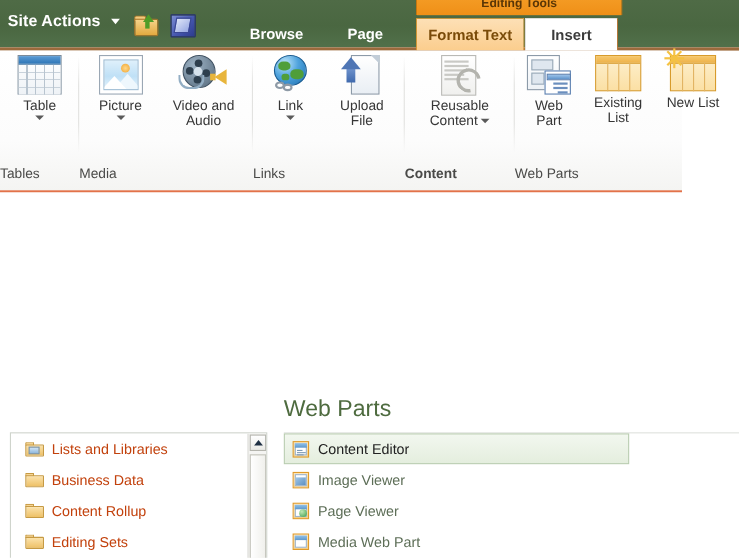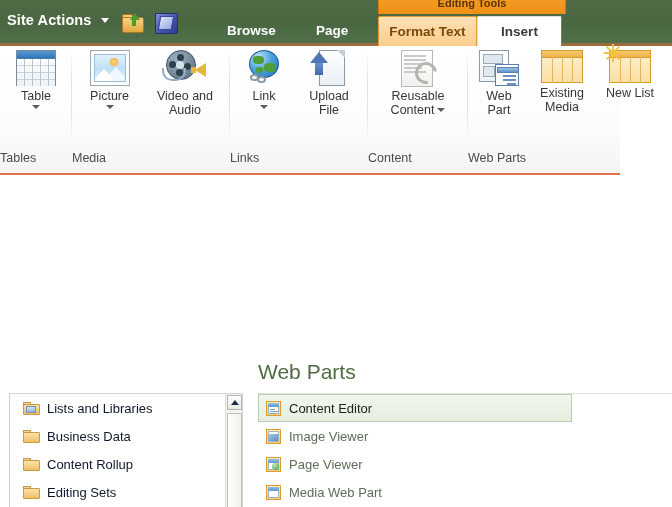--- a/index.html
+++ b/index.html
@@ -228,21 +228,21 @@
   #cat-title{left:9px;top:185px;}
   #wp-title{left:258px;top:185px;}
 
   .catbox{
     position:absolute;left:9px;top:218px;width:234px;height:253px;
     border:1px solid #cfd4cc;background:#ffffff;box-sizing:border-box;overflow:hidden;
   }
   .catlist{position:absolute;left:0;top:0;width:215px;height:100%;}
   .catitem{
     position:relative;height:28px;line-height:28px;padding-left:8px;
-    font-size:13px;color:#0f172a;cursor:pointer;white-space:nowrap;
+    font-size:13px;color:#c2410c;cursor:pointer;white-space:nowrap;
     box-sizing:border-box;border:1px solid transparent;margin:0 4px;
   }
   .cat-folder{
     display:inline-block;position:relative;width:17px;height:13px;
     vertical-align:-2px;margin-right:7px;
   }
   .cat-folder .fb{
     position:absolute;left:0;bottom:0;width:17px;height:11px;
     background:linear-gradient(to bottom,#fbe2ab,#eec167);
     border:1px solid #c69a43;border-radius:0 1px 1px 1px;box-sizing:border-box;
@@ -443,21 +443,21 @@
           </div>
           <span class="lbl">Web Part</span>
         </div>
         <div class="btn" style="left:60px;width:68px;">
           <div class="ico ic-list">
             <div class="bar"></div>
             <div class="v" style="left:10px;"></div>
               <div class="v" style="left:20px;"></div>
               <div class="v" style="left:30px;"></div>
           </div>
-          <span class="lbl">Existing Media</span>
+          <span class="lbl">Existing List</span>
         </div>
         <div class="btn" style="left:132px;width:60px;">
           <div class="ico ic-list ic-newlist">
             <div class="bar"></div>
             <div class="v" style="left:10px;"></div>
               <div class="v" style="left:20px;"></div>
               <div class="v" style="left:30px;"></div>
             <div class="spark">
                 <i></i>
                 <i></i>
@@ -466,21 +466,21 @@
               </div>
           </div>
           <span class="lbl">New List</span>
         </div>
       </div>
     </div>
 
     <div class="grplabel" style="left:0;width:72px;">Tables</div>
     <div class="grplabel" style="left:72px;width:158px;">Media</div>
     <div class="grplabel" style="left:230px;width:138px;">Links</div>
-    <div class="grplabel" style="left:368px;width:100px;">Content</div>
+    <div class="grplabel" style="left:368px;width:100px;font-weight:bold;">Content</div>
     <div class="grplabel" style="left:468px;width:204px;">Web Parts</div>
   </div>
 
   <div class="picker">
 
 
     <div class="panel-title" id="wp-title">Web Parts</div>
 
     <div class="catbox">
       <div class="catlist">

